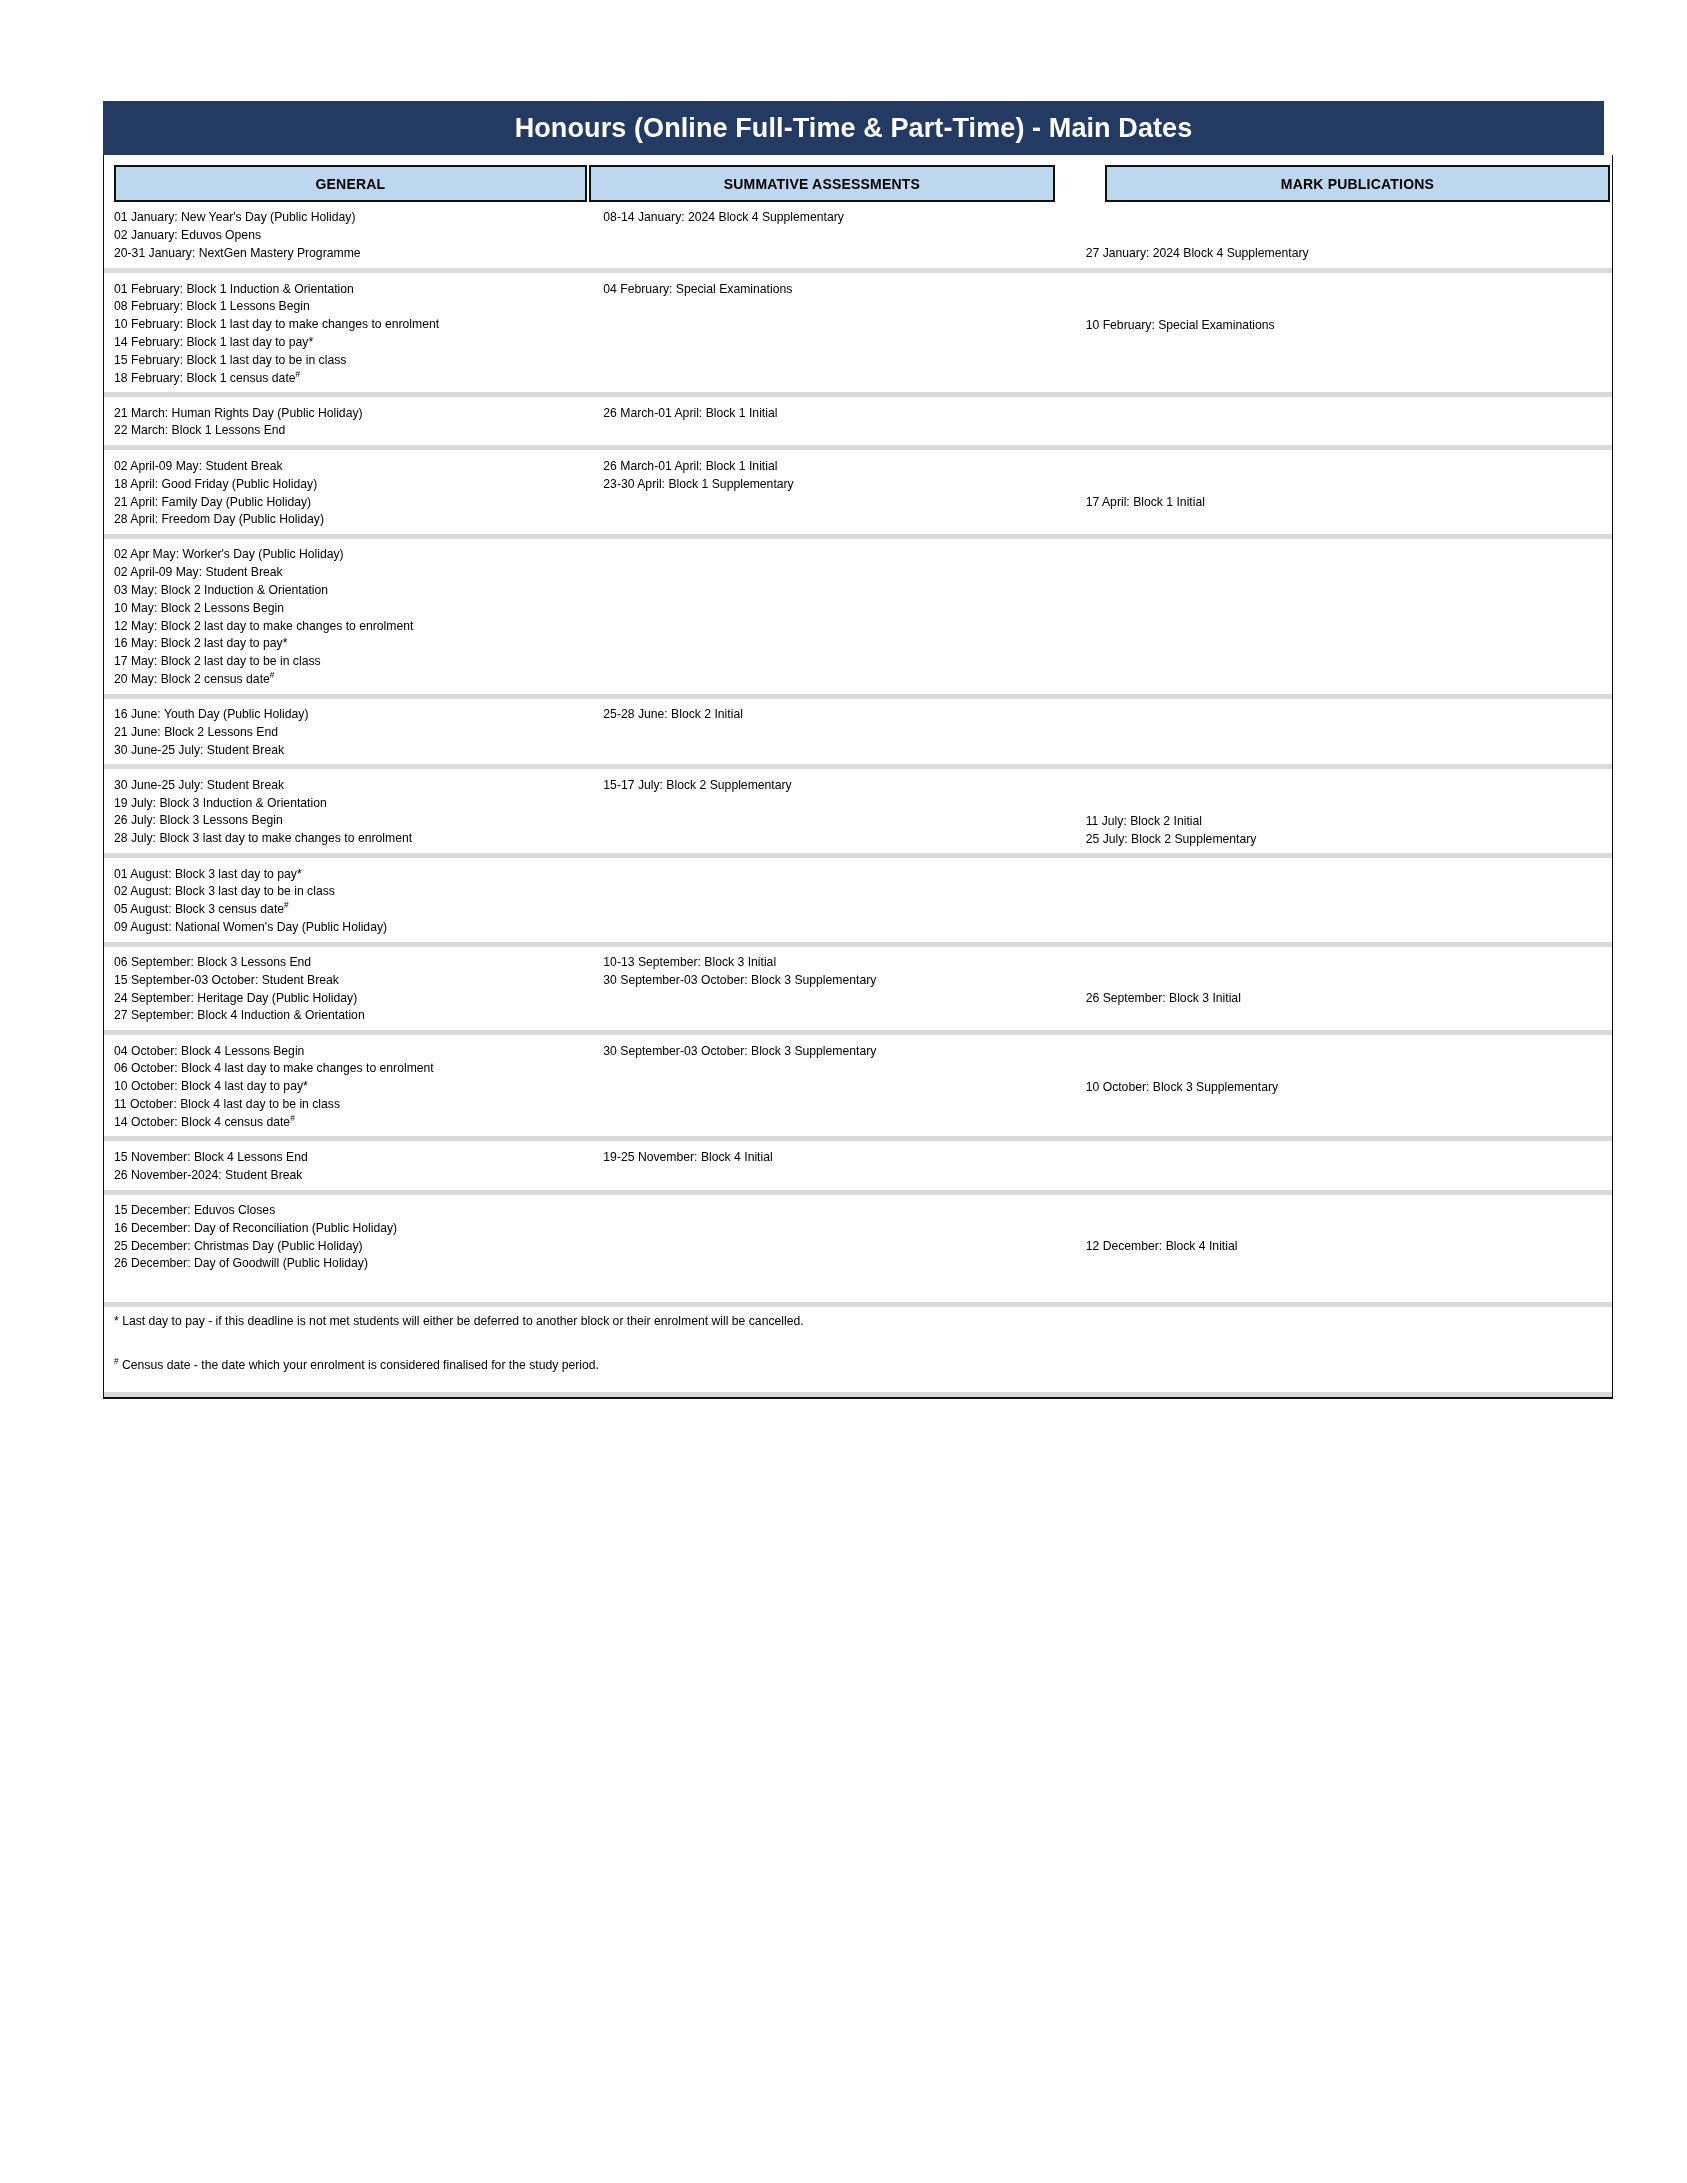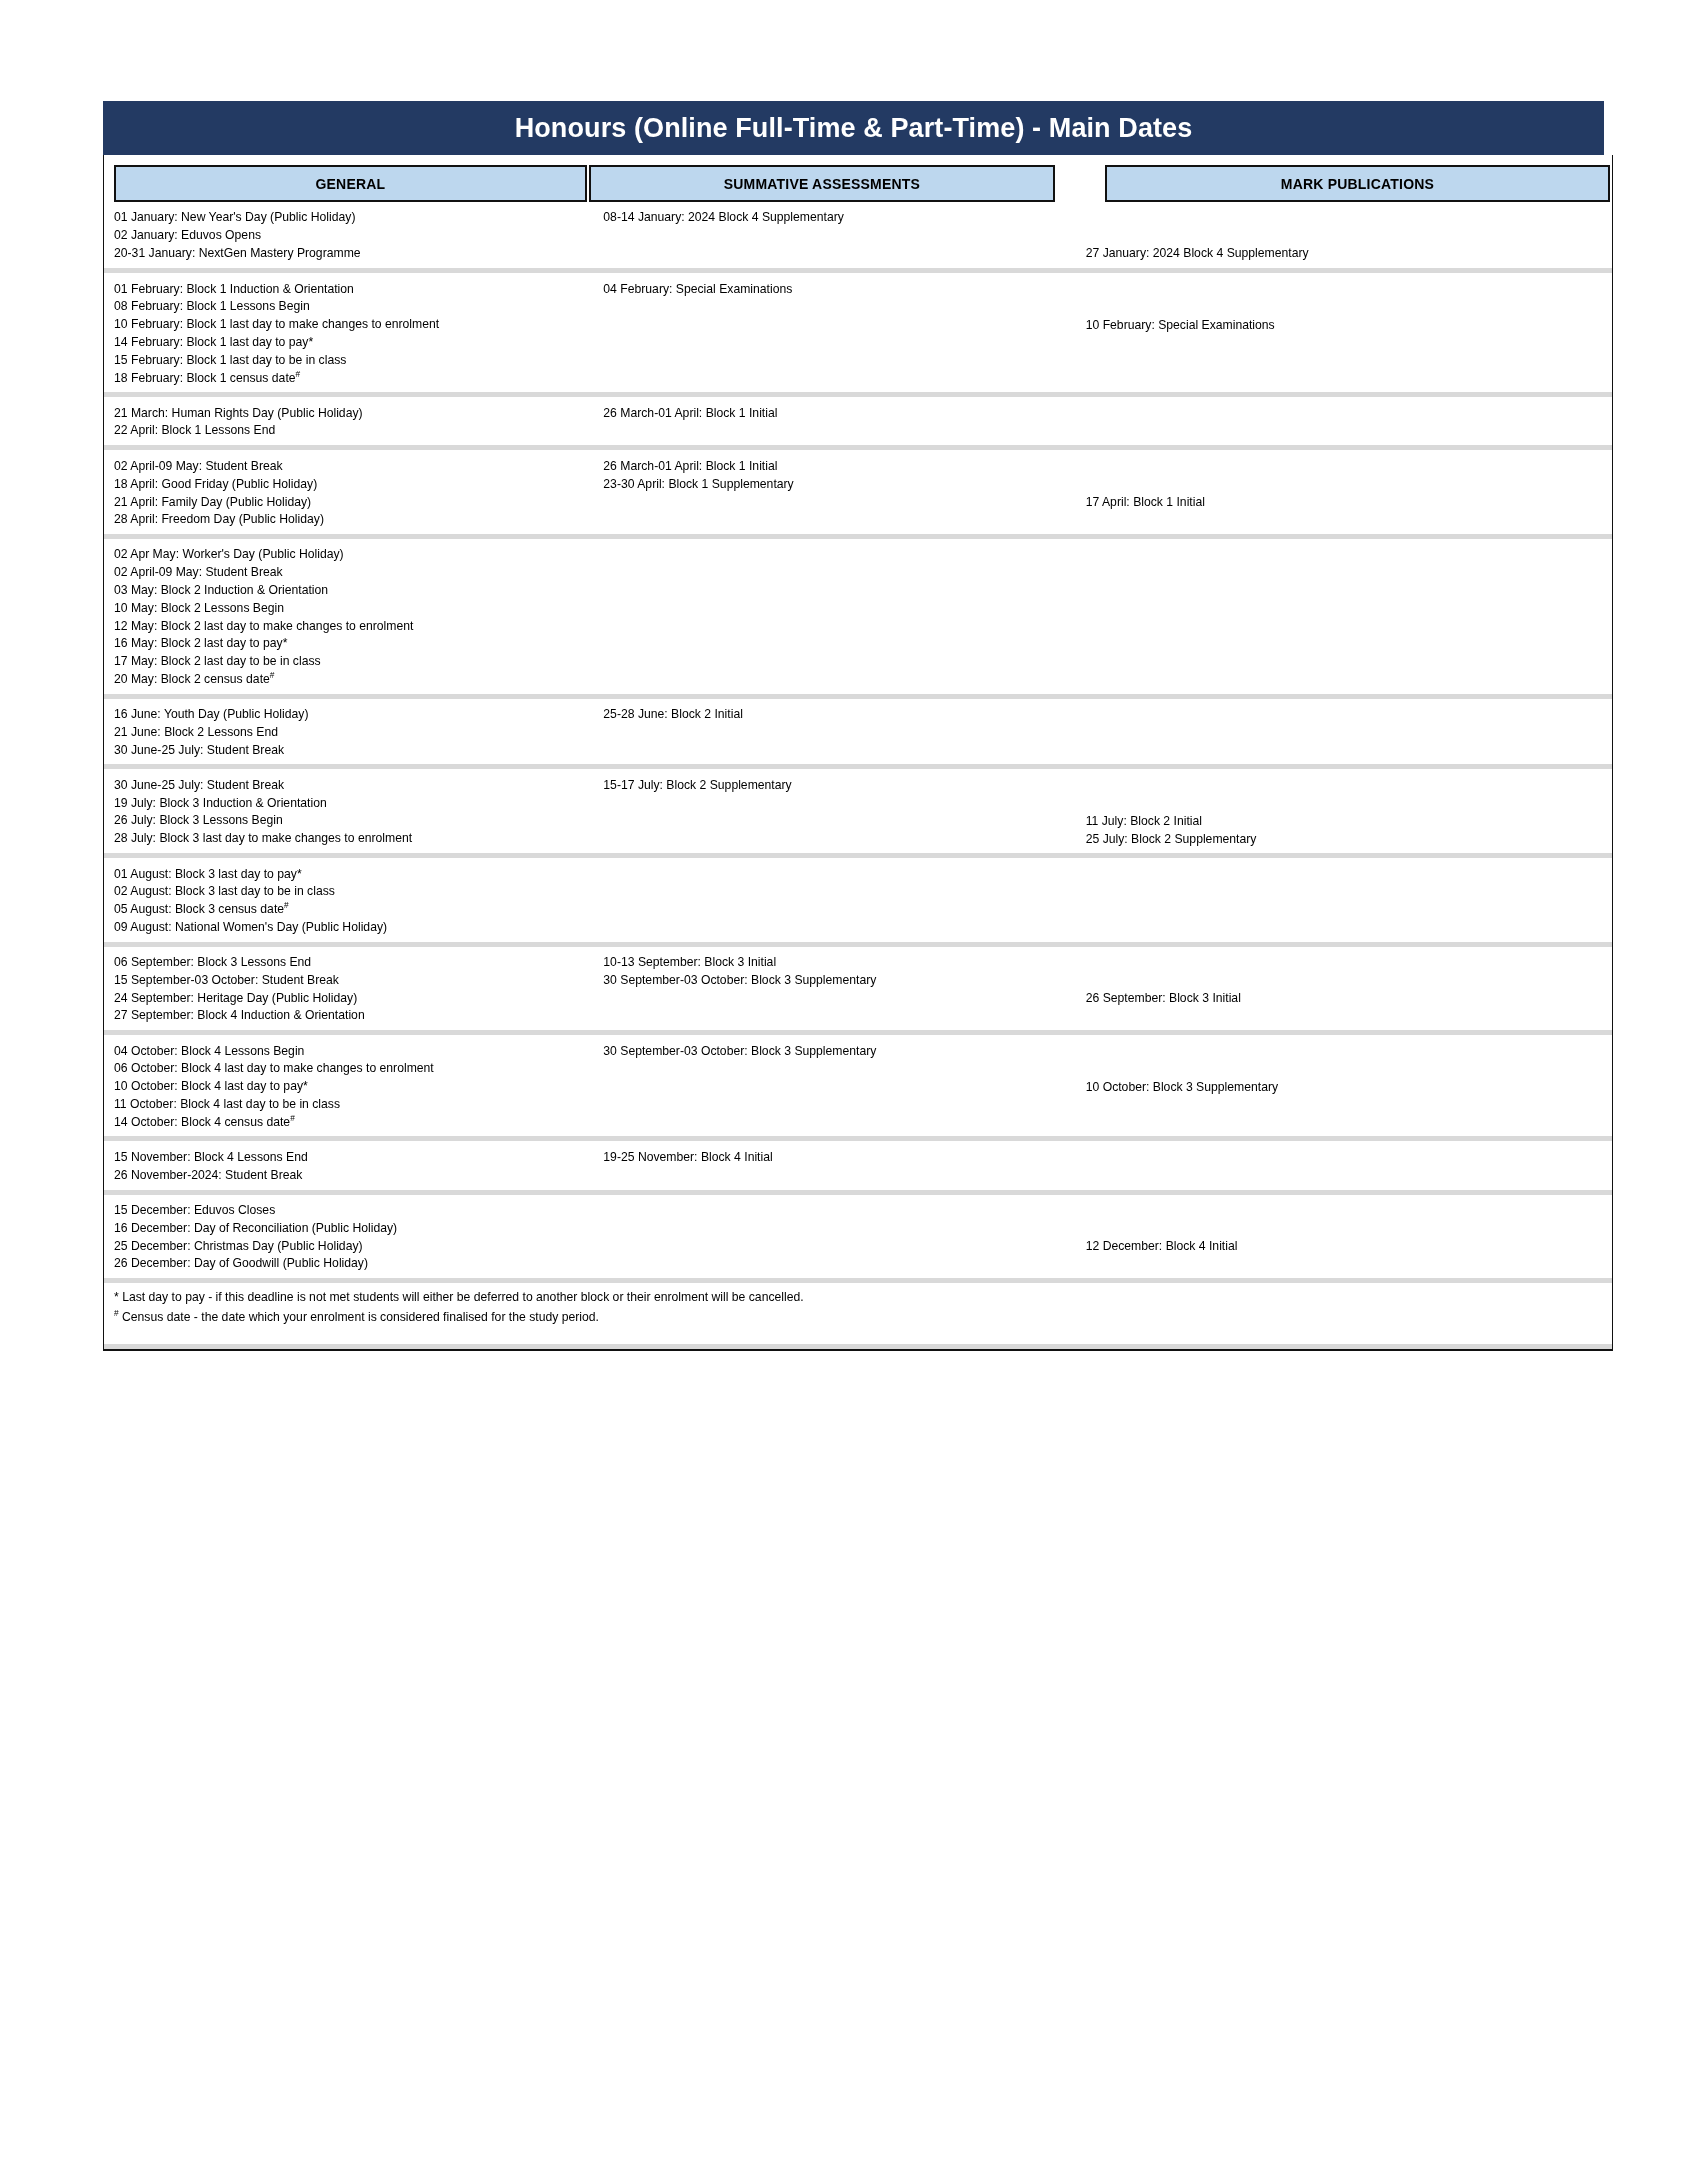--- a/index.html
+++ b/index.html
@@ -121,20 +121,21 @@
     font-size: 8.3px;
     line-height: 0;
     vertical-align: super;
   }
 
   
   .foot-row {
     border-top: 5px solid #D9D9D9;
     padding: 7.8px 0 4.4px 10px;
     box-sizing: border-box;
+    margin-top: 24px;
   }
   .foot-row.second {
     border-top: 0;
     padding-top: 2.2px;
     padding-bottom: 20px;
   }
   .foot-text {
     font-size: 12.2px;
     color: #000000;
     line-height: 1.1;
@@ -207,21 +208,21 @@
             <div class="cell c2">
               <div class="entry">04 February: Special Examinations</div>
             </div>
             <div class="cell c3">
               <div class="entry">10 February: Special Examinations</div>
             </div>
           </div>
           <div class="row sep">
             <div class="cell c1">
               <div class="entry">21 March: Human Rights Day (Public Holiday)</div>
-              <div class="entry">22 April: Block 1 Lessons End</div>
+              <div class="entry">22 March: Block 1 Lessons End</div>
             </div>
             <div class="cell c2">
               <div class="entry">26 March-01 April: Block 1 Initial</div>
             </div>
             <div class="cell c3"></div>
           </div>
           <div class="row sep">
             <div class="cell c1">
               <div class="entry">02 April-09 May: Student Break</div>
               <div class="entry">18 April: Good Friday (Public Holiday)</div>

